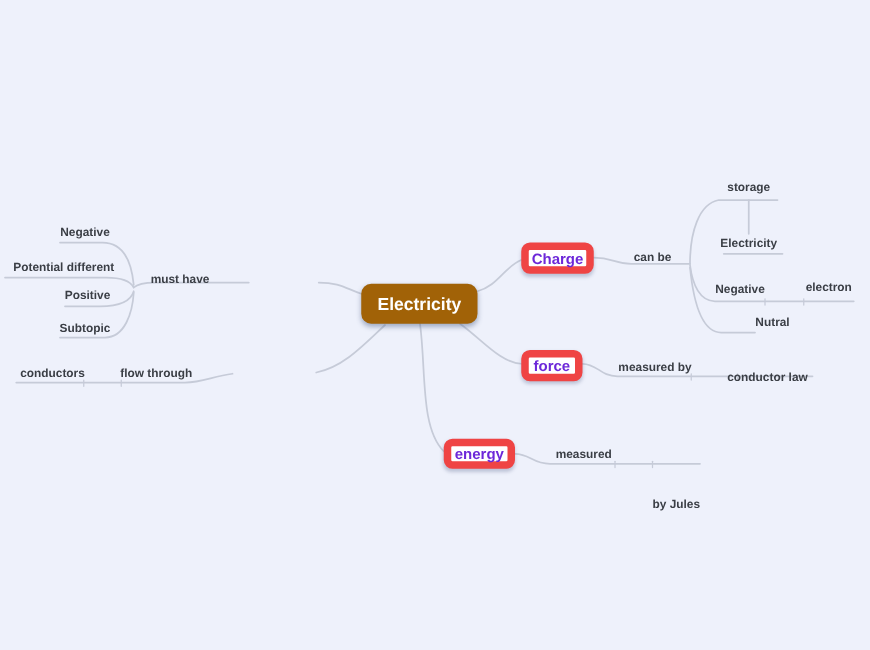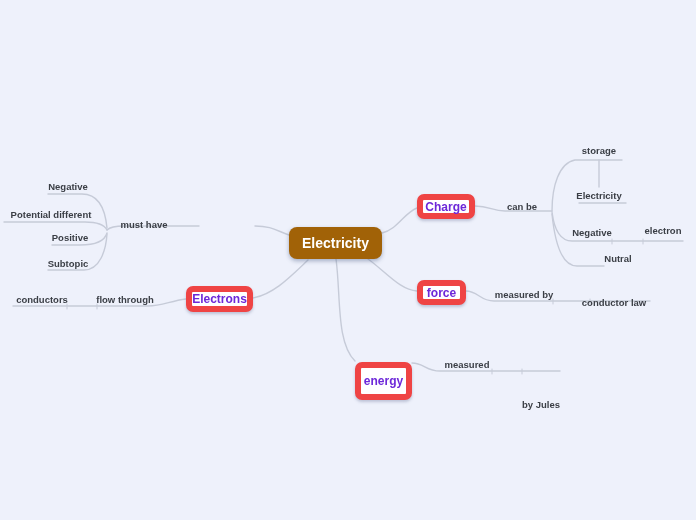--- a/index.html
+++ b/index.html
@@ -92,33 +92,30 @@
     <path d="M412,363 C424,363 426,371 440,371 H560"></path>
     <path class="tick" d="M492,369 V374"></path>
     <path class="tick" d="M522,369 V374"></path>
   </svg>
 
   <div class="node center" style="left:289px; top:227px; width:93px; height:32px;">
     <span>Electricity</span>
   </div>
 
 
-  <div class="node" style="left:186px; top:286px; width:67px; height:26px;">
-    <span>Electrons</span>
-  </div>
 
   <div class="node" style="left:417px; top:194px; width:58px; height:25px;">
     <span>Charge</span>
   </div>
 
   <div class="node" style="left:417px; top:280px; width:49px; height:25px;">
     <span>force</span>
   </div>
 
-  <div class="node" style="left:355px; top:362px; width:57px; height:38px;">
+  <div class="node" style="left:355px; top:351px; width:57px; height:24px;">
     <span>energy</span>
   </div>
 
   <span class="lbl" style="left:144px; top:224px;">must have</span>
   <span class="lbl" style="left:68px; top:186px;">Negative</span>
   <span class="lbl" style="left:51px; top:214px;">Potential different</span>
   <span class="lbl" style="left:70px; top:237px;">Positive</span>
   <span class="lbl" style="left:68px; top:263px;">Subtopic</span>
 
   <span class="lbl" style="left:125px; top:299px;">flow through</span>

